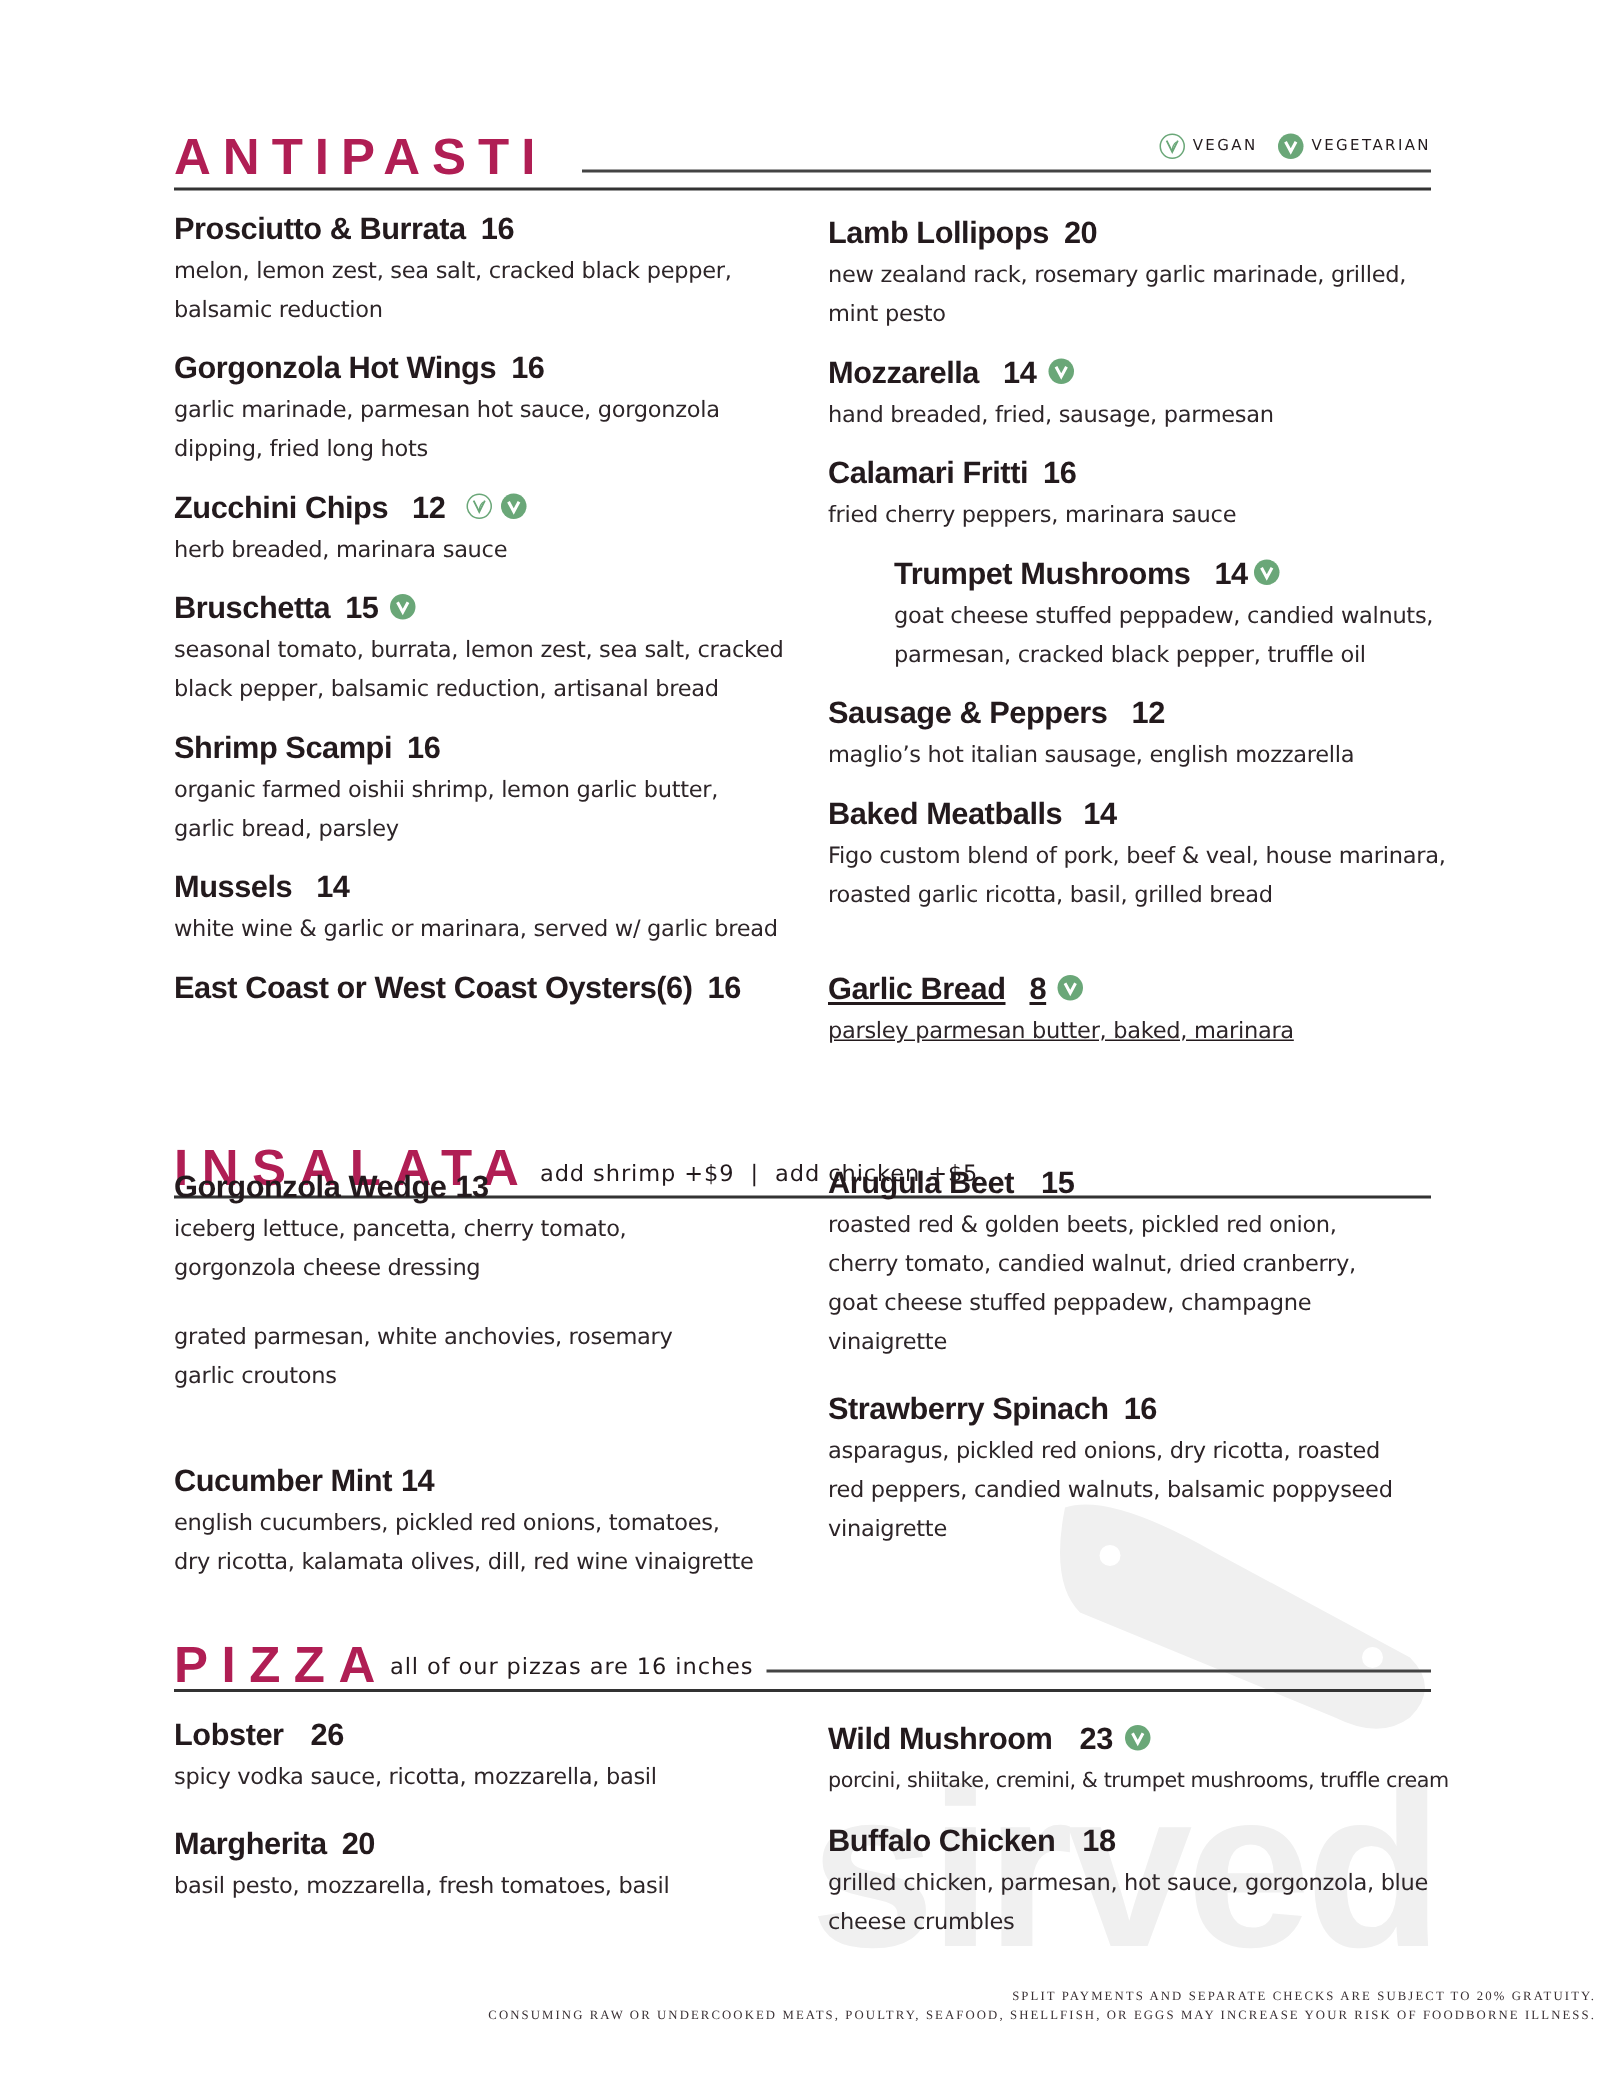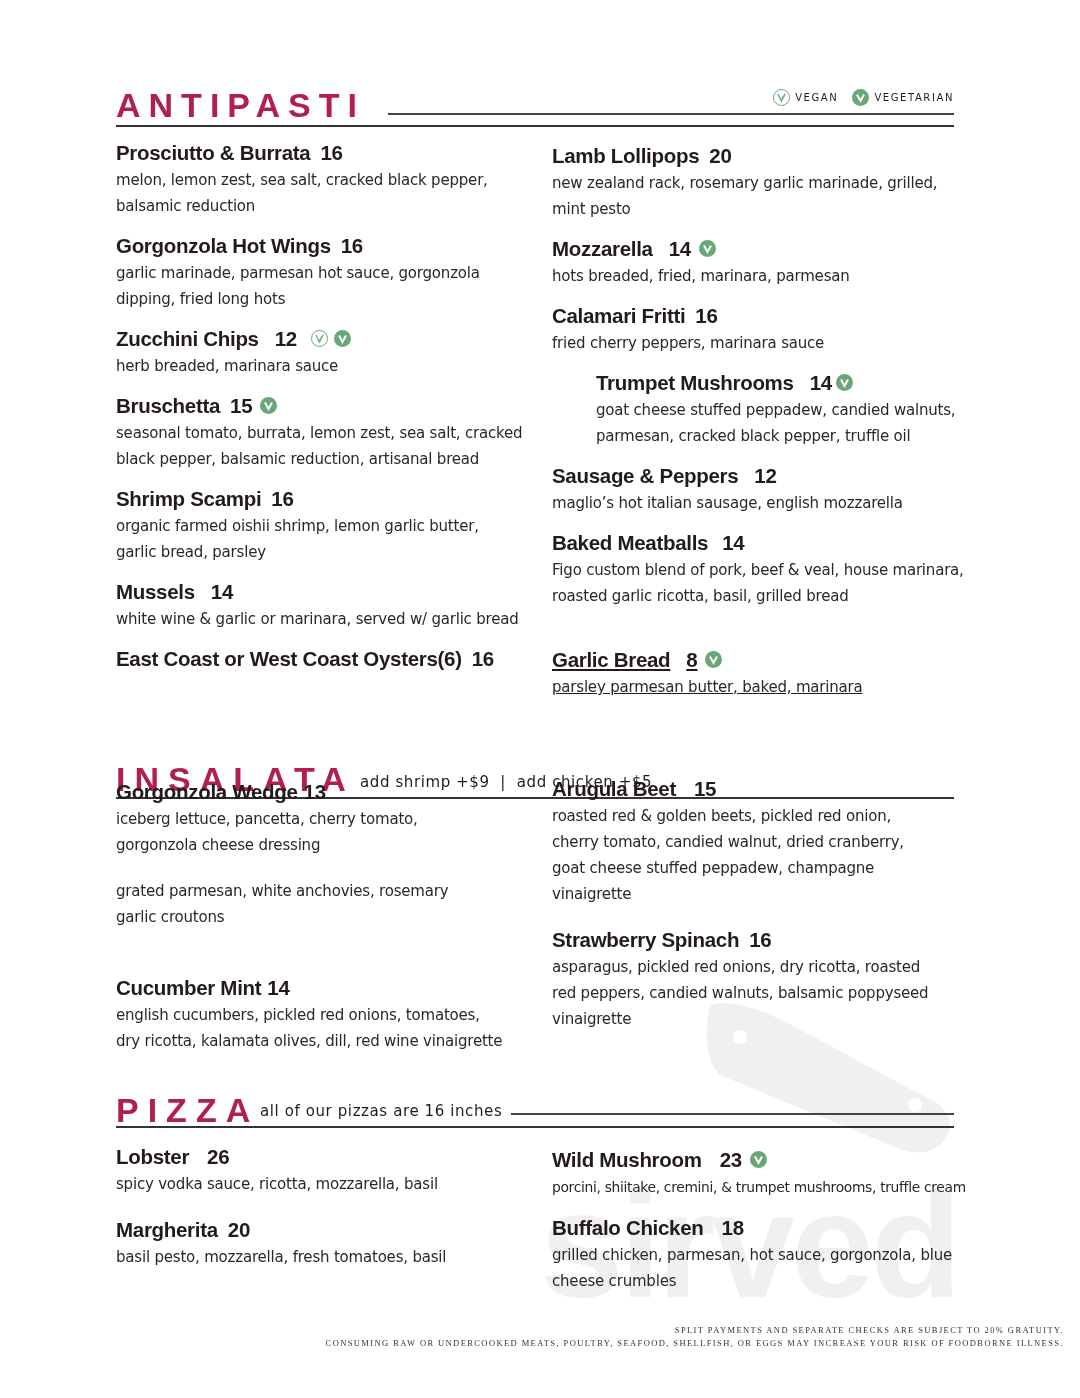--- a/index.html
+++ b/index.html
@@ -126,21 +126,21 @@
     <div class="item-desc">
         <div>new zealand rack, rosemary garlic marinade, grilled,</div>
         <div>mint pesto</div>
       </div>
   </div>
   <div class="item" style="left:552px; top:236px;">
     <div class="item-title"><span>Mozzarella</span><span class="price" style="margin-left:16px;">14</span><span class="badge veg"><svg viewBox="0 0 17 17">
             <path d="M5 5.5 L8.5 12 L12 5.5" fill="none" stroke="#fff" stroke-width="2"></path>
           </svg></span></div>
     <div class="item-desc">
-        <div>hots breaded, fried, marinara, parmesan</div>
+        <div>hand breaded, fried, sausage, parmesan</div>
       </div>
   </div>
   <div class="item" style="left:552px; top:303px;">
     <div class="item-title"><span>Calamari Fritti</span><span class="price">16</span></div>
     <div class="item-desc">
         <div>fried cherry peppers, marinara sauce</div>
       </div>
   </div>
   <div class="item" style="left:552px; top:370px;margin-left:44px;">
     <div class="item-title"><span>Trumpet Mushrooms</span><span class="price" style="margin-left:16px;">14</span><span class="badge veg" style="margin-left:4px;"><svg viewBox="0 0 17 17">

